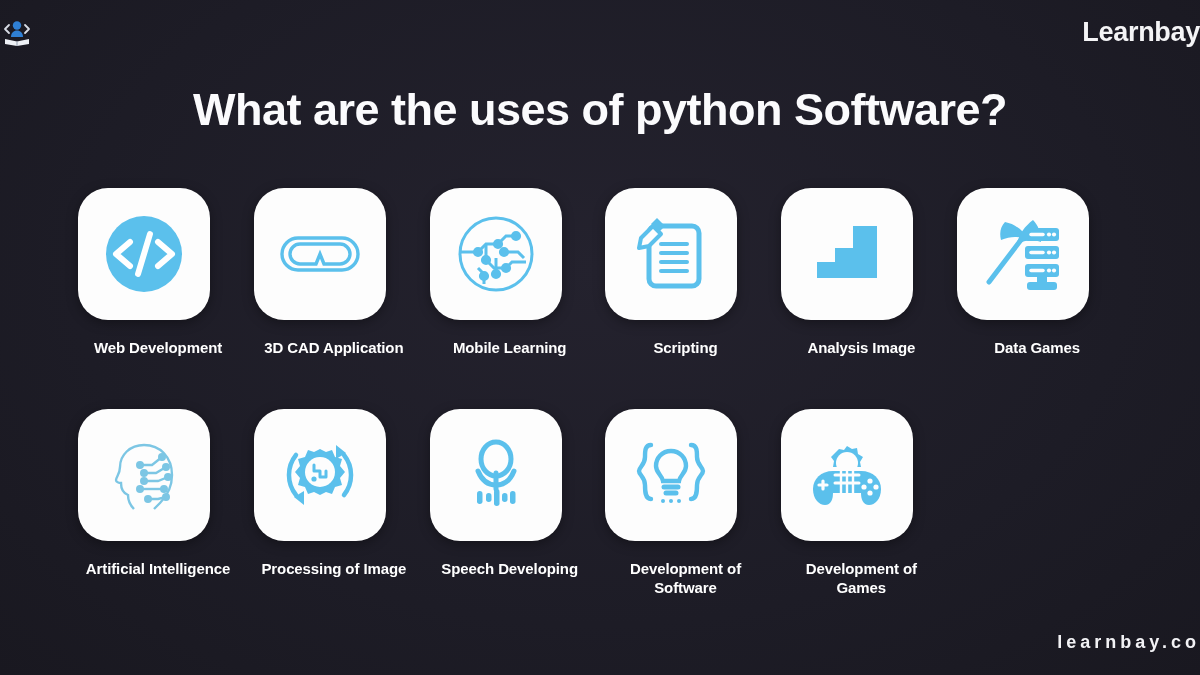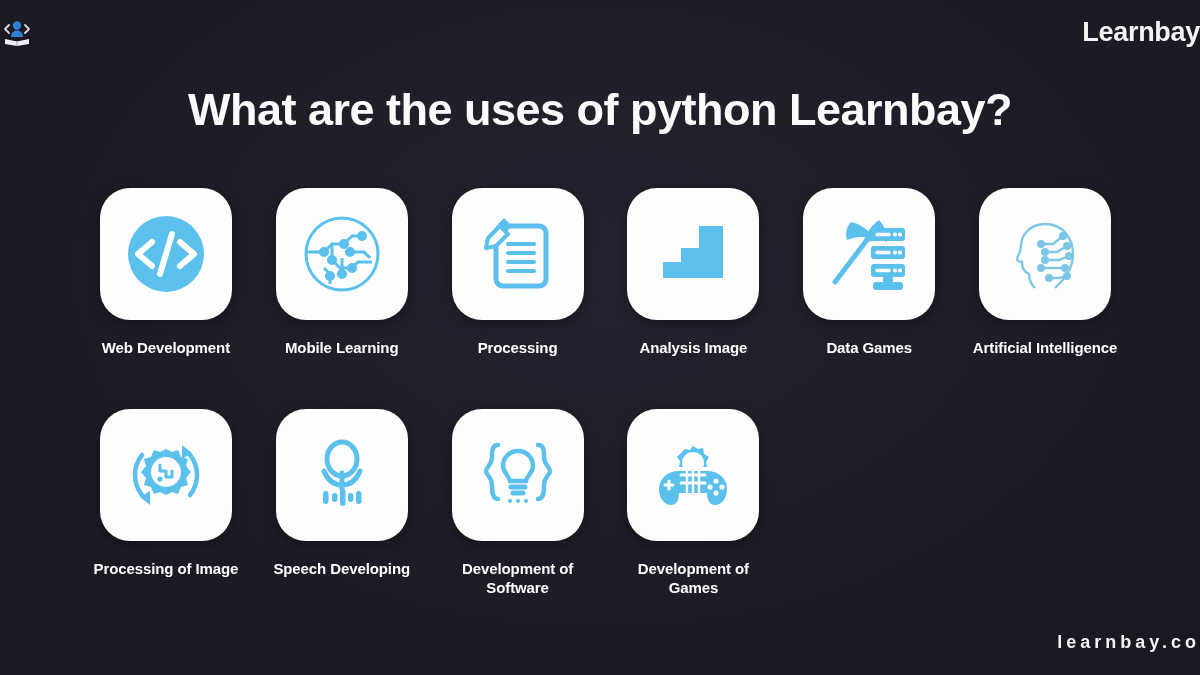--- a/index.html
+++ b/index.html
@@ -70,21 +70,21 @@
     top: 188px;
     width: 1055px;
     display: grid;
     grid-template-columns: repeat(6, 1fr);
     row-gap: 52px;
   }
 
   .cell {
     display: flex;
     flex-direction: column;
-    align-items: center;
+    align-items: flex-start;
   }
 
   .tile {
     width: 132px;
     height: 132px;
     border-radius: 30px;
     background: #fdfdfd;
     display: flex;
     align-items: center;
     justify-content: center;
@@ -129,38 +129,49 @@
         <path d="M25 9 L29 13 L25 17" stroke="#d9dde6" stroke-width="1.8" stroke-linecap="round" stroke-linejoin="round"></path>
         <circle cx="17" cy="9.5" r="4.2" fill="#2f7fd4"></circle>
         <path d="M11 21 C11 16.6 13.8 14.4 17 14.4 C20.2 14.4 23 16.6 23 21 Z" fill="#2f7fd4"></path>
         <path d="M5 23 L17 25.5 L29 23 L29 28 L17 30 L5 28 Z" fill="#eef1f6"></path>
         <path d="M17 25.5 L17 30" stroke="#9aa4b5" stroke-width="1.1"></path>
       </svg>
     </span>
     <span class="brand-name">Learnbay</span>
   </div>
 
-  <h1 class="title">What are the uses of python Learnbay?</h1>
+  <h1 class="title">What are the uses of python Software?</h1>
 
   <div class="grid">
 
     <div class="cell">
       <div class="tile">
         <span>
           <svg width="96" height="96" viewBox="0 0 96 96">
             <circle cx="48" cy="48" r="38" fill="#5bc0ec"></circle>
             <path d="M34 36 L20 48 L34 60" stroke="#ffffff" stroke-width="6" fill="none" stroke-linecap="round" stroke-linejoin="round"></path>
             <path d="M62 36 L76 48 L62 60" stroke="#ffffff" stroke-width="6" fill="none" stroke-linecap="round" stroke-linejoin="round"></path>
             <path d="M54 28 L42 68" stroke="#ffffff" stroke-width="6" stroke-linecap="round"></path>
           </svg>
         </span>
       </div>
       <div class="cell-label">Web Development</div>
     </div>
 
+    <div class="cell">
+      <div class="tile">
+        <span>
+          <svg width="96" height="96" viewBox="0 0 96 96" fill="none" stroke="#5bc0ec" stroke-width="3.4">
+            <path d="M26 32 H70 A16 16 0 0 1 70 64 H26 A16 16 0 0 1 26 32 Z"></path>
+            <path d="M28 38 H68 A10 10 0 0 1 68 58 H52 L48 48 L44 58 H28 A10 10 0 0 1 28 38 Z"></path>
+          </svg>
+        </span>
+      </div>
+      <div class="cell-label">3D CAD Application</div>
+    </div>
 
     <div class="cell">
       <div class="tile">
         <span>
           <svg width="96" height="96" viewBox="0 0 96 96" fill="none" stroke="#5bc0ec" stroke-width="3">
             <circle cx="48" cy="48" r="36"></circle>
             <path d="M13 46 H30 L38 38 H50"></path>
             <path d="M50 38 L58 30 L68 30"></path>
             <path d="M38 38 V54 L46 62 H58"></path>
             <path d="M58 62 L64 56 H78"></path>
@@ -188,21 +199,21 @@
             <rect x="26" y="20" width="50" height="60" rx="7" stroke="#5bc0ec" stroke-width="5"></rect>
             <path d="M38 38 H64" stroke="#5bc0ec" stroke-width="4" stroke-linecap="round"></path>
             <path d="M38 47 H64" stroke="#5bc0ec" stroke-width="4" stroke-linecap="round"></path>
             <path d="M38 56 H64" stroke="#5bc0ec" stroke-width="4" stroke-linecap="round"></path>
             <path d="M38 65 H64" stroke="#5bc0ec" stroke-width="4" stroke-linecap="round"></path>
             <path d="M18 32 L30 20 L38 28 L26 40 L16 42 Z" fill="#fdfdfd" stroke="#5bc0ec" stroke-width="4" stroke-linejoin="round"></path>
             <path d="M28 18 L34 12 L42 20 L36 26 Z" fill="#5bc0ec"></path>
           </svg>
         </span>
       </div>
-      <div class="cell-label">Processing</div>
+      <div class="cell-label">Scripting</div>
     </div>
 
     <div class="cell">
       <div class="tile">
         <span>
           <svg width="96" height="96" viewBox="0 0 96 96">
             <path d="M18 72 V56 H36 V42 H54 V20 H78 V72 Z" fill="#5bc0ec"></path>
           </svg>
         </span>
       </div>

